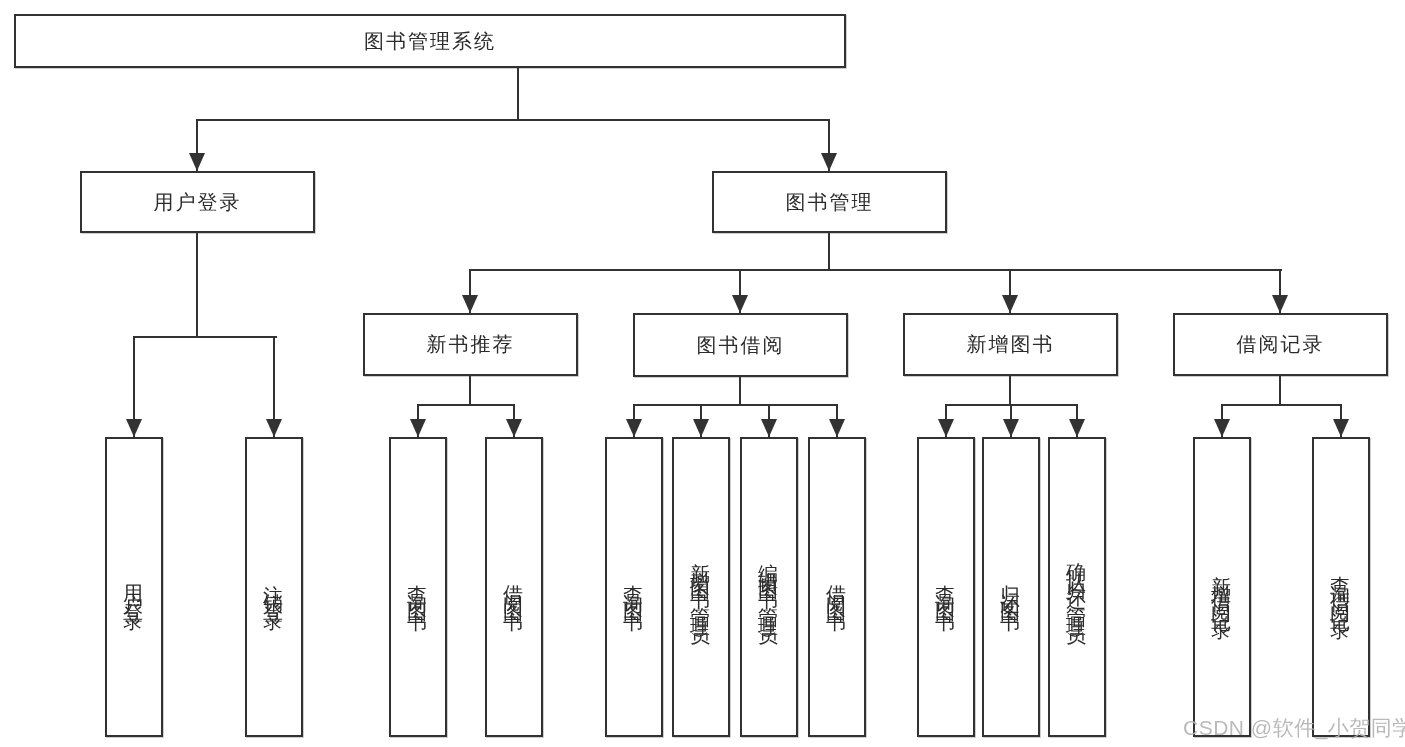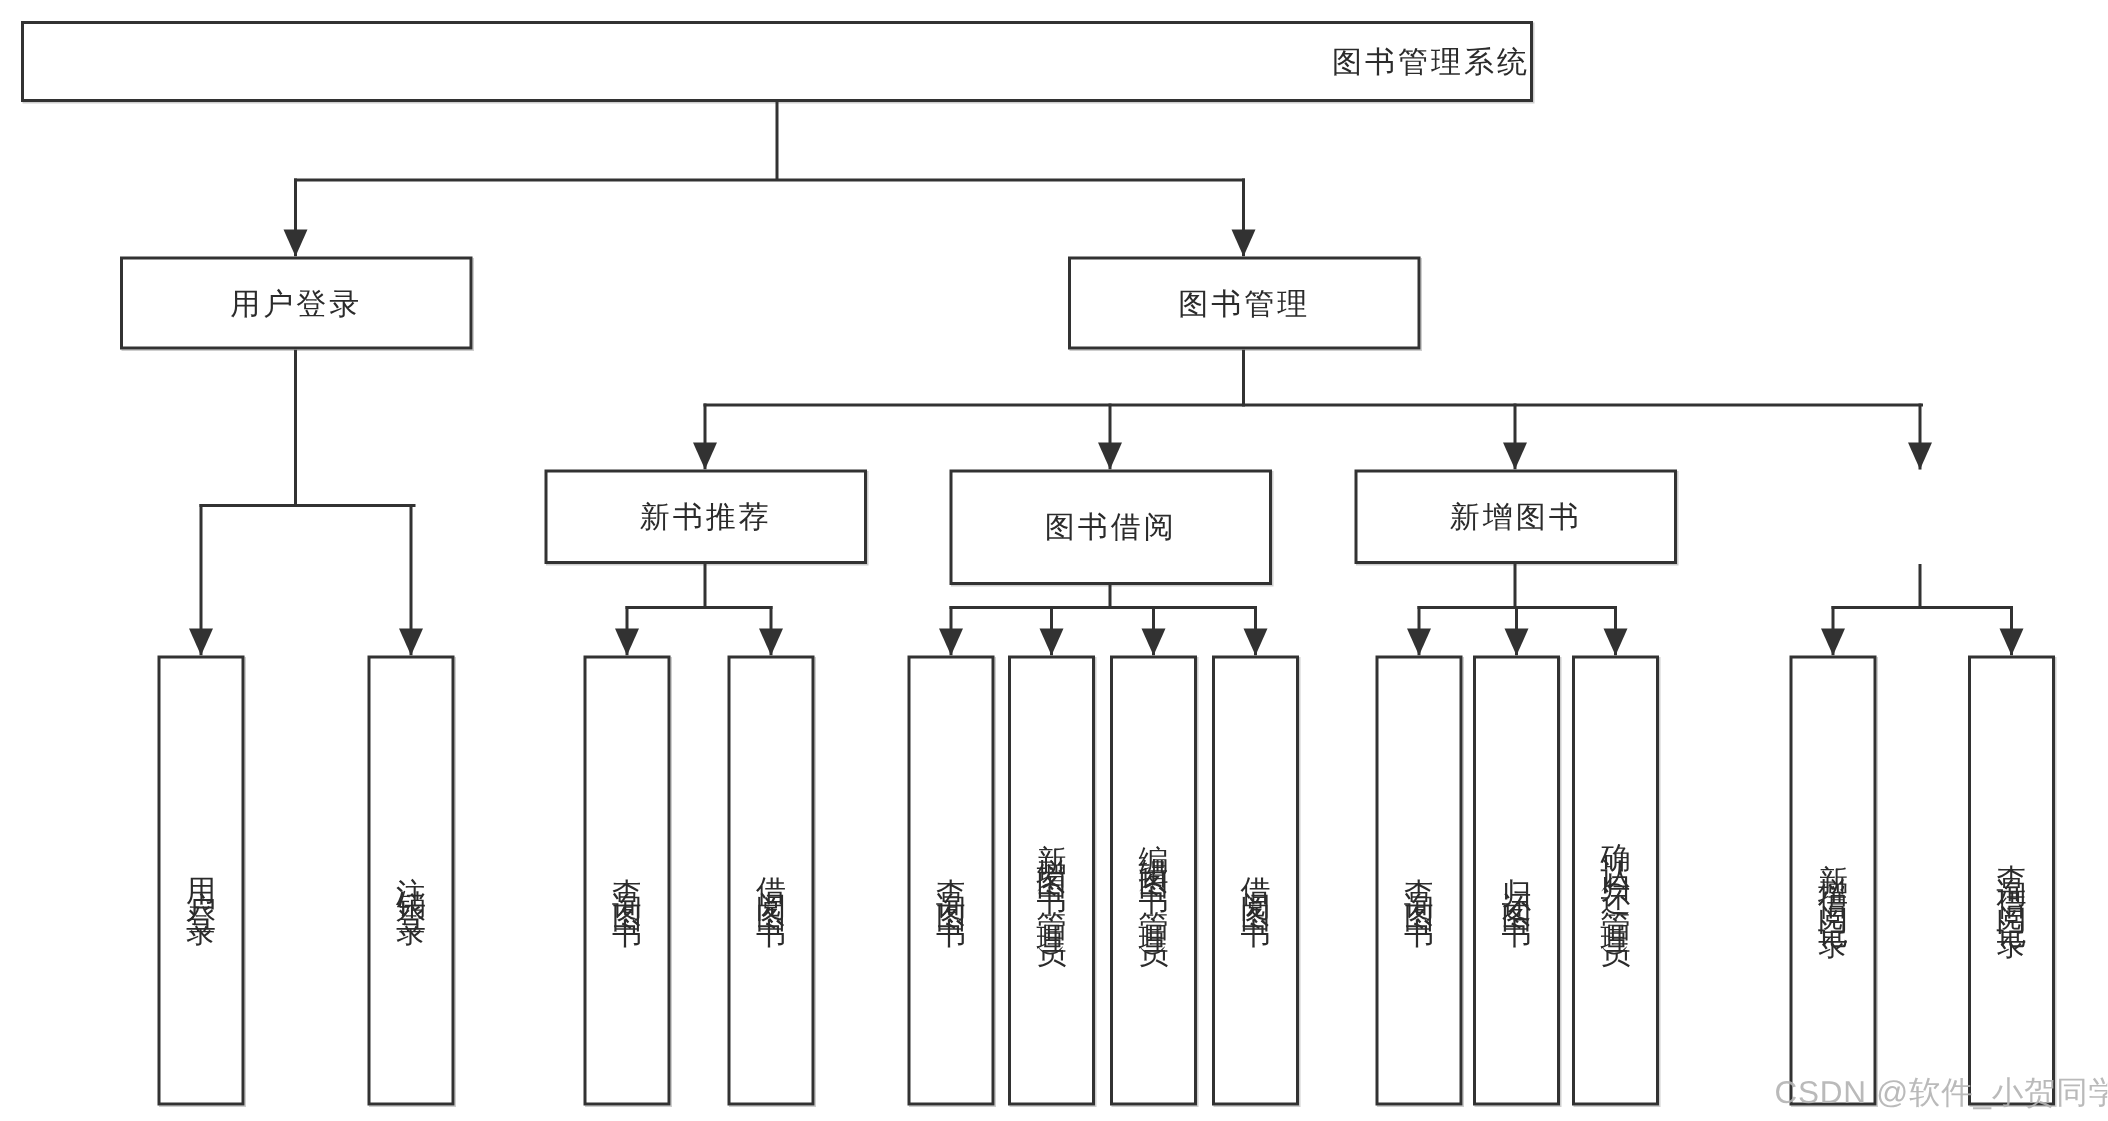--- a/index.html
+++ b/index.html
@@ -103,44 +103,47 @@
   <div class="ah" style="left:938px;top:419px;"></div>
   <div class="ln" style="left:1010px;top:404px;width:2px;height:33px;"></div>
   <div class="ah" style="left:1003px;top:419px;"></div>
   <div class="ln" style="left:1076px;top:404px;width:2px;height:33px;"></div>
   <div class="ah" style="left:1069px;top:419px;"></div>
   <div class="ln" style="left:1221px;top:404px;width:2px;height:33px;"></div>
   <div class="ah" style="left:1214px;top:419px;"></div>
   <div class="ln" style="left:1340px;top:404px;width:2px;height:33px;"></div>
   <div class="ah" style="left:1333px;top:419px;"></div>
 
-  <div class="hbox" style="left:14px;top:14px;width:1008px;height:54px;justify-content:flex-end;">
+  <div class="hbox" style="left:14px;top:14px;width:832px;height:54px;">
     <span>图书管理系统</span>
   </div>
 
   <div class="hbox" style="left:80px;top:171px;width:235px;height:62px;">
     <span>用户登录</span>
   </div>
 
   <div class="hbox" style="left:363px;top:313px;width:215px;height:63px;">
     <span>新书推荐</span>
   </div>
 
   <div class="hbox" style="left:712px;top:171px;width:235px;height:62px;">
     <span>图书管理</span>
   </div>
 
-  <div class="hbox" style="left:633px;top:313px;width:215px;height:77px;">
+  <div class="hbox" style="left:633px;top:313px;width:215px;height:64px;">
     <span>图书借阅</span>
   </div>
 
   <div class="hbox" style="left:903px;top:313px;width:215px;height:63px;">
     <span>新增图书</span>
   </div>
 
+  <div class="hbox" style="left:1173px;top:313px;width:215px;height:63px;">
+    <span>借阅记录</span>
+  </div>
 
   <div class="vbox" style="left:105px;">用户登录</div>
   <div class="vbox" style="left:245px;">注销登录</div>
 
   <div class="vbox" style="left:389px;">查询图书</div>
   <div class="vbox" style="left:485px;">借阅图书</div>
 
   <div class="vbox" style="left:605px;">查询图书</div>
   <div class="vbox" style="left:672px;">新增图书（管理员）</div>
   <div class="vbox" style="left:740px;">编辑图书（管理员）</div>

